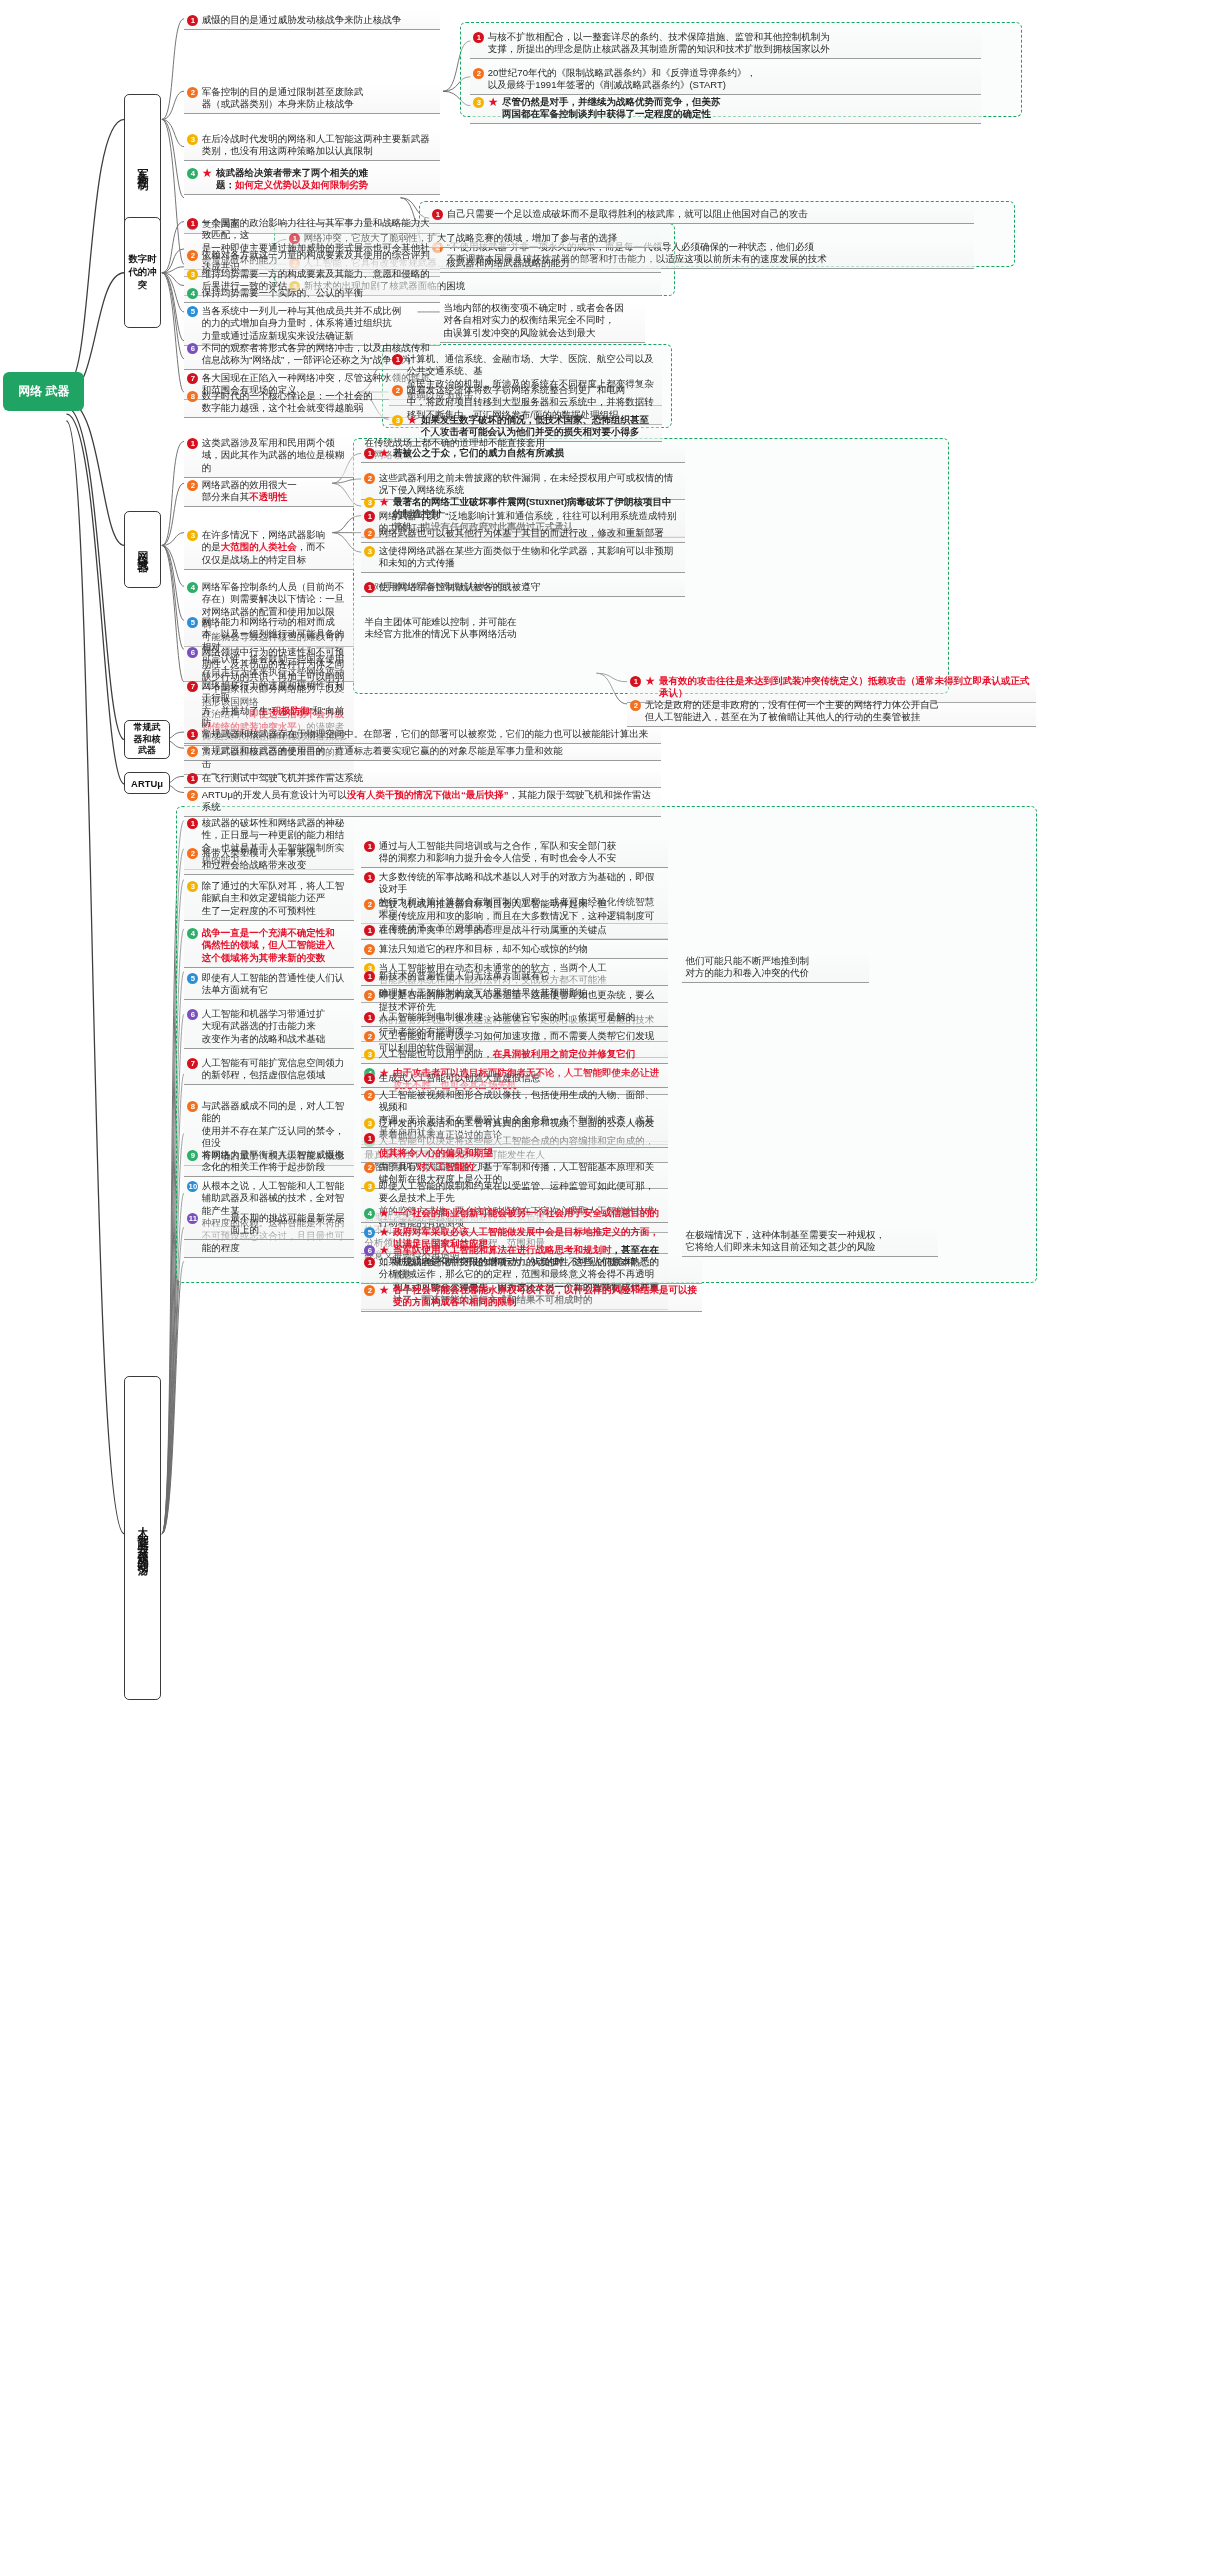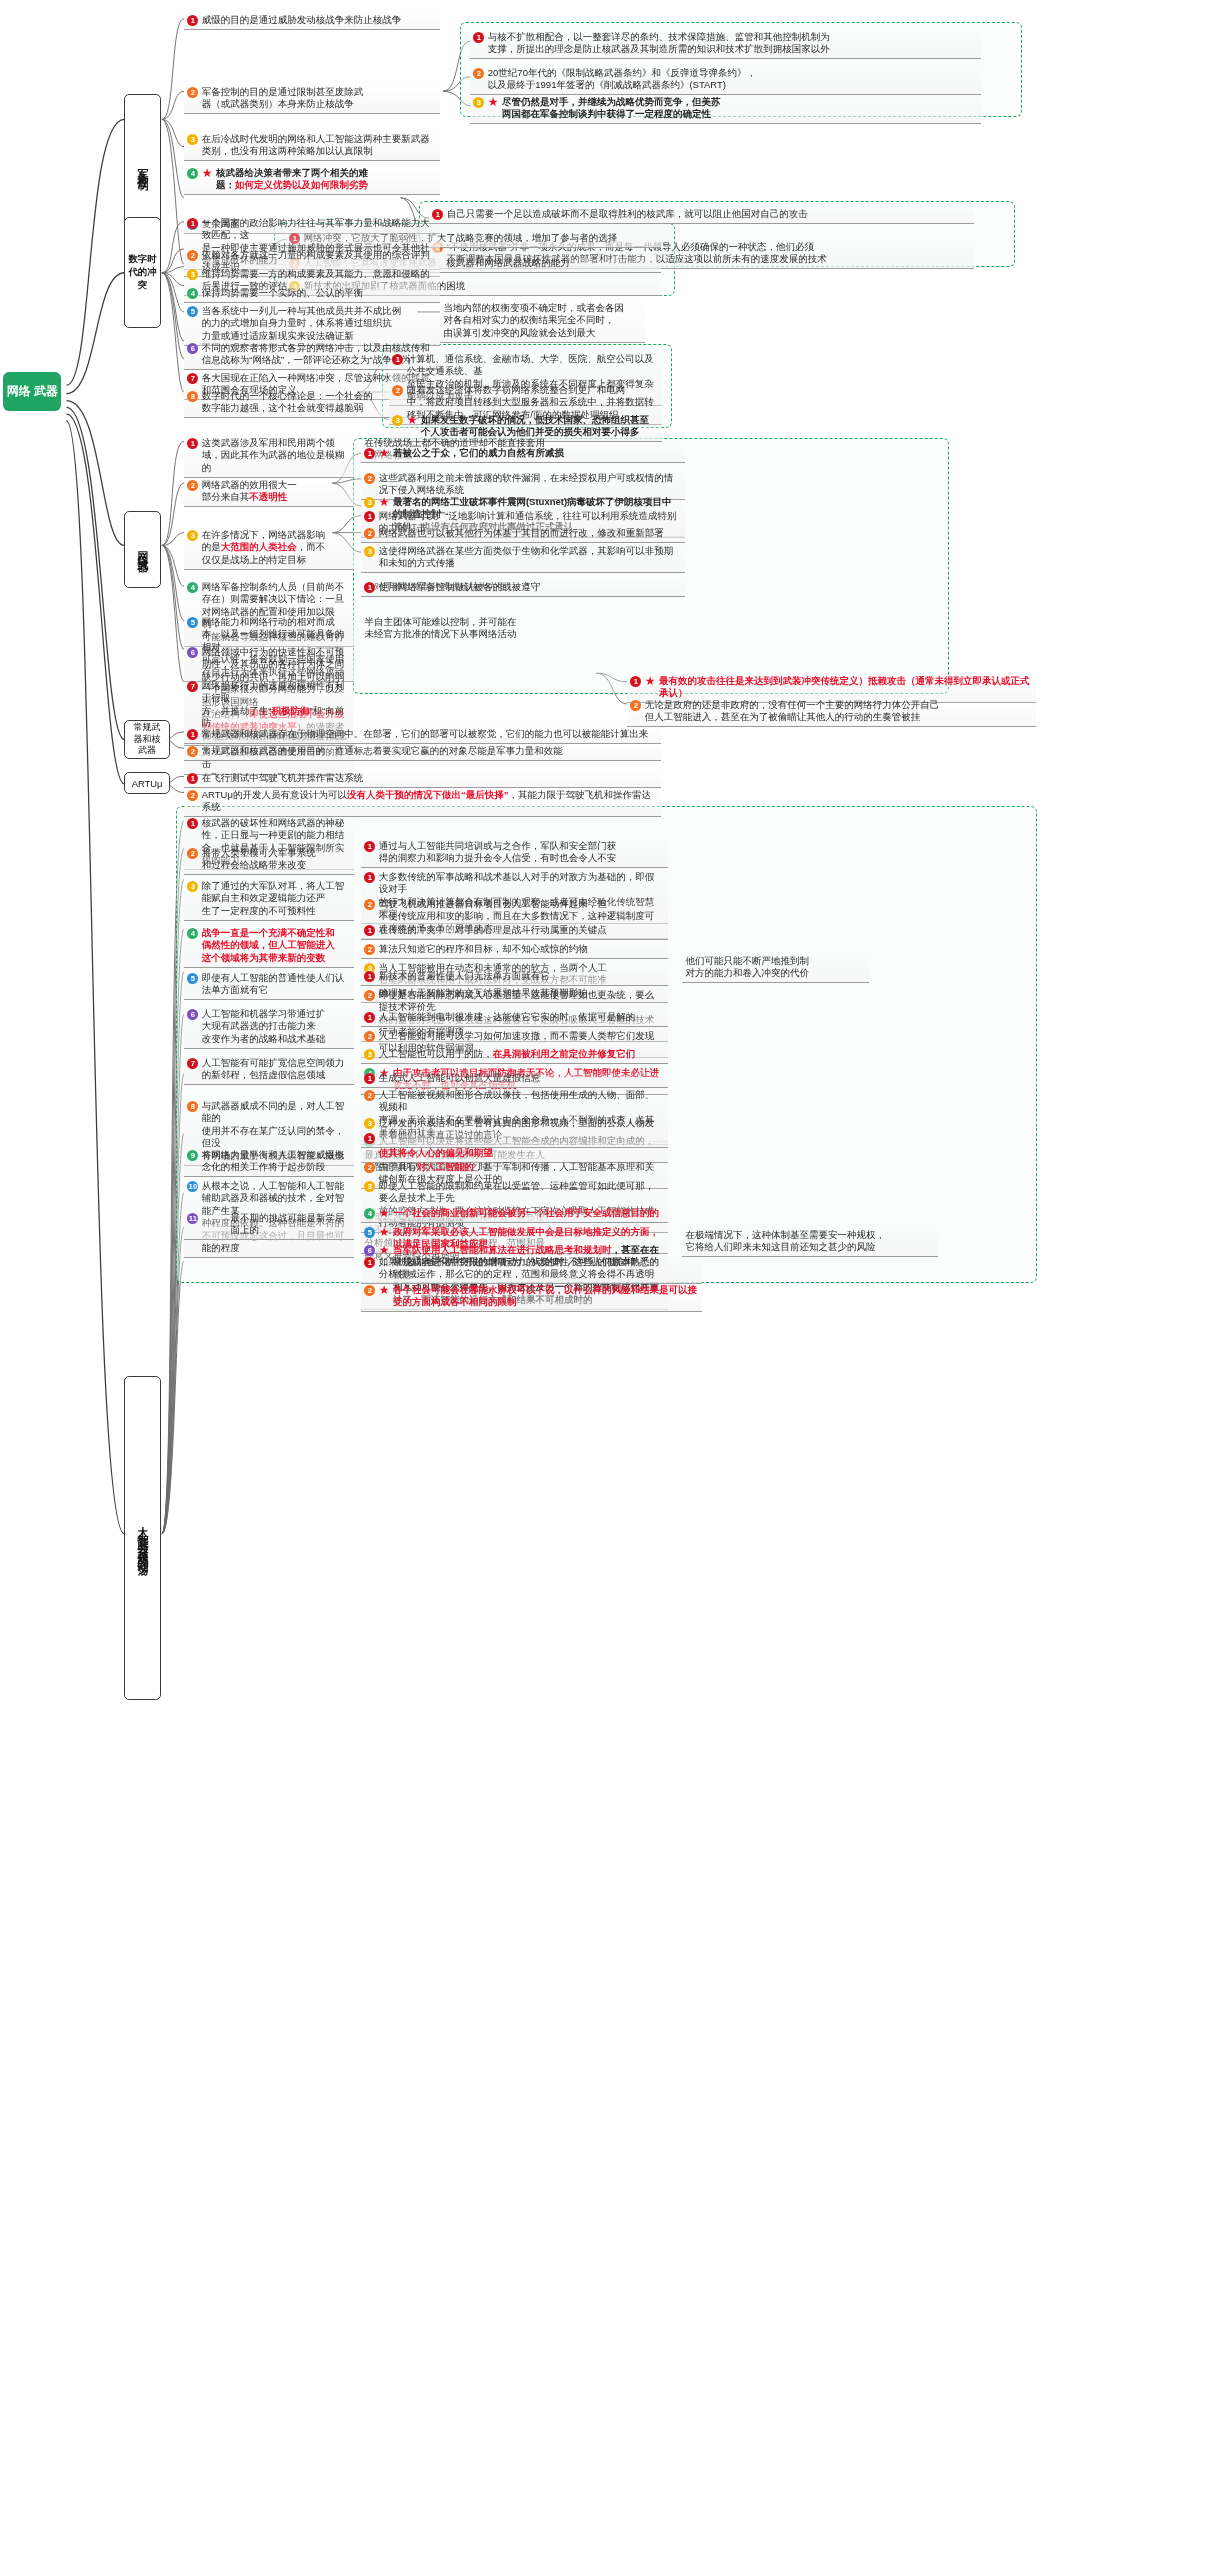--- a/index.html
+++ b/index.html
@@ -86,33 +86,33 @@
     padding: 5.1px 1.7px;
     text-align: center;
   }
   .hnode {
     position: absolute;
     z-index: 4;
     border: 1.2px solid #3a3a3a;
     border-radius: 5.1px;
     background: #fff;
     color: #141414;
-    font-weight: normal;
+    font-weight: bold;
     font-size: 11px;
     display: flex;
     align-items: center;
     justify-content: center;
     padding: 3.4px 6.8px;
     text-align: center;
   }
   #root {
     position: absolute;
     z-index: 5;
     left: 3.4px; top: 372px;
-    width: 58px; height: 39px;
+    width: 81px; height: 39px;
     border-radius: 6px;
     background: #1fa463;
     color: #fff;
     font-weight: bold;
     font-size: 12px;
     display: flex; align-items: center; justify-content: center;
     text-align: center;
     line-height: 1.25;
   }
   .dashbox {

